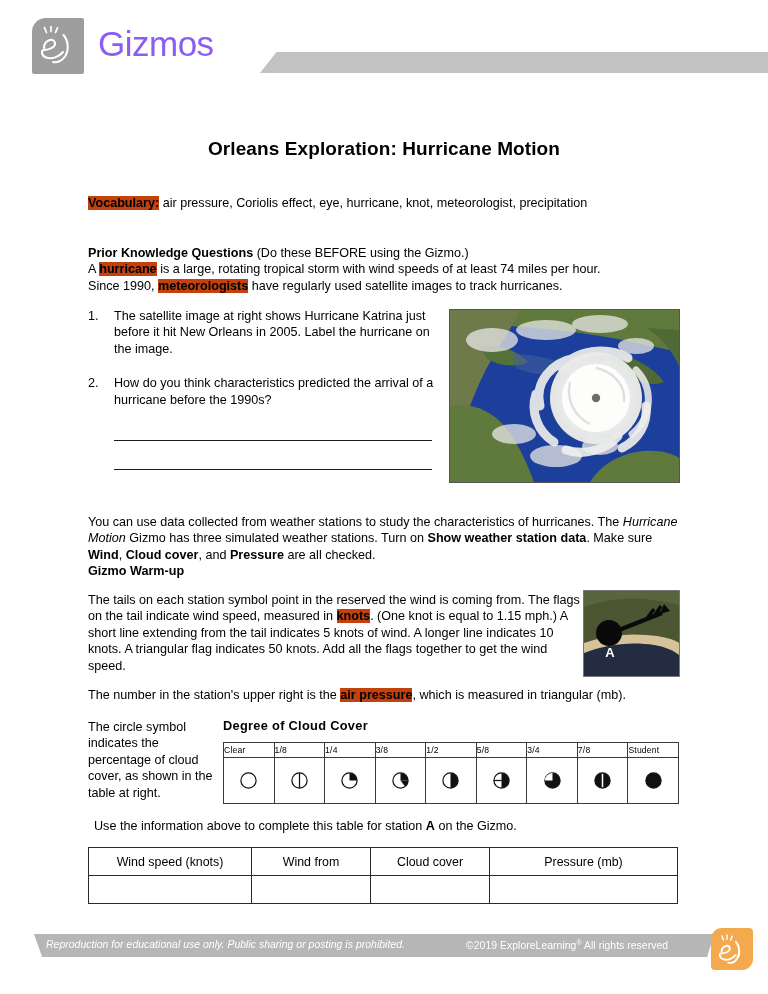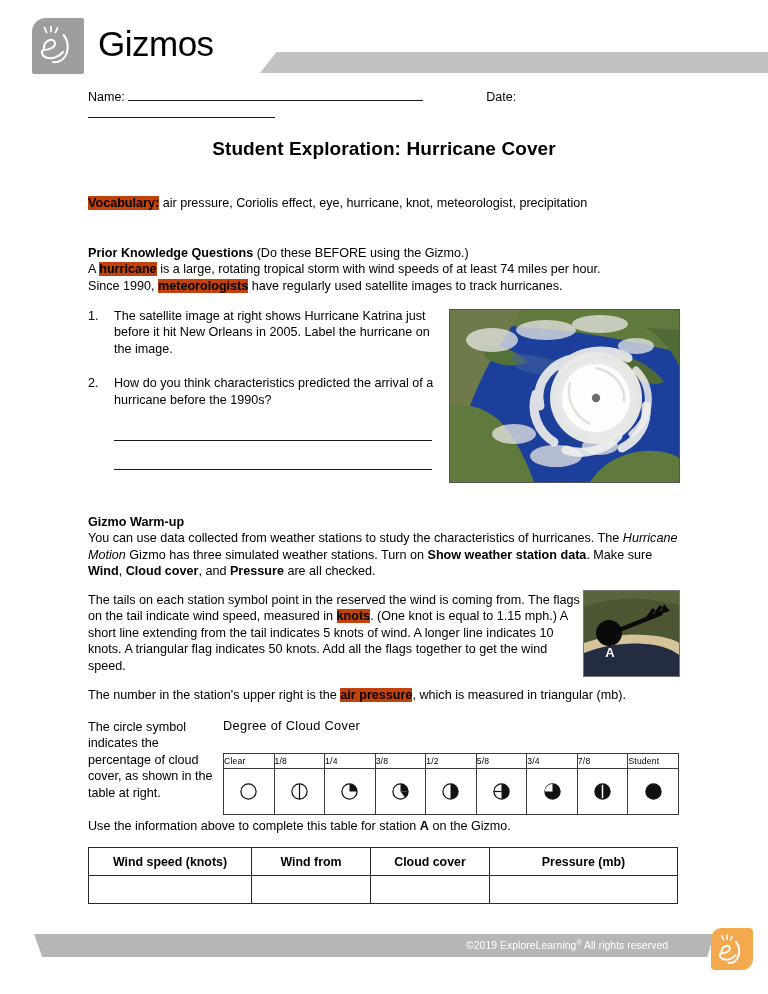--- a/index.html
+++ b/index.html
@@ -42,21 +42,21 @@
     border-radius: 14px 2px 2px 2px;
     overflow: hidden;
   }
   .logo-badge svg { display:block; }
   .brand-word {
     position: absolute;
     left: 66px;
     top: 2px;
     font-size: 35px;
     letter-spacing: -0.5px;
-    color: #000000;
+    color: #8b5cf6;
     font-weight: 400;
     line-height: 48px;
     font-family: "Liberation Sans", sans-serif;
   }
   .header-bar {
     position: absolute;
     left: 228px;
     top: 34px;
     width: 516px;
     height: 21px;
@@ -174,23 +174,23 @@
     line-height: 16.4px;
   }
   .cloud-block {
     position: absolute;
     left: 223px;
     top: 718px;
     width: 456px;
   }
   .cloud-title {
     font-size: 12.8px;
-    font-weight: normal;
+    font-weight: bold;
     letter-spacing: 0.3px;
-    margin-bottom: 20px;
+    margin-bottom: 9px;
   }
   table.cloudtable {
     border-collapse: collapse;
     width: 456px;
     table-layout: fixed;
     border: 1.6px solid #808080;
   }
   table.cloudtable td {
     border: 1px solid #3a3a3a;
     text-align: left;
@@ -204,42 +204,42 @@
   }
   table.cloudtable tr.sym td {
     height: 45px;
     padding: 0;
   }
   .sym-cell svg { display: block; margin: 0 auto; }
 
   
   .use-info {
     position: absolute;
-    left: 88px;
+    left: 94px;
     top: 818px;
     width: 600px;
     font-size: 12.6px;
     line-height: 16.4px;
   }
   table.datatable {
     position: absolute;
     left: 88px;
     top: 847px;
     width: 590px;
     border-collapse: collapse;
     table-layout: fixed;
     border: 1.8px solid #9a9a9a;
   }
   table.datatable td {
     border: 1px solid #2a2a2a;
     font-size: 12.4px;
     text-align: center;
   }
   table.datatable tr.head td {
-    font-weight: bold;
+    font-weight: normal;
     height: 25px;
     text-align: center;
   }
   table.datatable tr.blank td {
     height: 25px;
   }
 
   
   .footer-bar {
     position: absolute;
@@ -294,29 +294,22 @@
           <path d="M23.5 14.5 L25.5 9.8"></path>
         </g>
         <path d="M12 30 C12 22, 22 19, 23 25 C23.8 30, 15 32, 11.5 32 C9 32, 9.5 38, 14 39.5 C20 41.5, 27 39, 31 34" fill="none" stroke="#ffffff" stroke-width="2.1" stroke-linecap="round"></path>
         <path d="M31.5 17 C36 22, 37.5 32, 33 38.5 C30 43, 25 45, 21 44" fill="none" stroke="#ffffff" stroke-width="2.1" stroke-linecap="round"></path>
       </svg>
     </div>
     <div class="brand-word">Gizmos</div>
     <div class="header-bar"></div>
   </div>
 
-  <div class="namedate">
-    <span class="fld">Name:</span>
-    <span class="rule rule-name"></span>
-    <span class="gap-date"></span>
-    <span class="fld">Date:</span>
-    <span class="rule rule-date"></span>
-  </div>
-
-  <div class="doc-title">Student Exploration: Hurricane Cover</div>
+
+  <div class="doc-title">Orleans Exploration: Hurricane Motion</div>
 
   <div class="body-col vocab">
     <span class="hl">Vocabulary:</span>
     <span>air pressure, Coriolis effect, eye, hurricane, knot, meteorologist, precipitation</span>
   </div>
 
   <div class="body-col prior">
     <div>
       <b class="nohl">Prior Knowledge Questions</b>
       <span>(Do these BEFORE using the Gizmo.)</span>
@@ -390,31 +383,31 @@
         <path d="M146,58 C164,62 176,76 174,92"></path>
         <path d="M120,72 C116,90 124,106 140,114"></path>
       </g>
       <circle cx="146" cy="88" r="4.2" fill="#6d6d66"></circle>
 
       <path d="M186,60 C204,78 202,108 182,124" fill="none" stroke="#eeeeec" stroke-width="7" stroke-linecap="round" opacity="0.85"></path>
     </svg>
   </div>
 
   <div class="body-col warmup">
-    <div><b class="nohl">Gizmo Warm-up</b></div>
     <div>
       <span>You can use data collected from weather stations to study the characteristics of hurricanes. The</span>
       <i>Hurricane Motion</i>
       <span>Gizmo has three simulated weather stations. Turn on</span>
       <b class="nohl">Show weather station data</b><span>. Make sure</span>
       <b class="nohl">Wind</b><span>,</span>
       <b class="nohl">Cloud cover</b><span>, and</span>
       <b class="nohl">Pressure</b>
       <span>are all checked.</span>
     </div>
+    <div><b class="nohl">Gizmo Warm-up</b></div>
   </div>
 
   <div class="body-col para-tails">
     <span>The tails on each station symbol point in the reserved the wind is coming from. The flags on the tail indicate wind speed, measured in</span>
     <span class="hl">knots</span><span>. (One knot is equal to 1.15 mph.) A short line extending from the tail indicates 5 knots of wind. A longer line indicates 10 knots. A triangular flag indicates 50 knots. Add all the flags together to get the wind speed.</span>
   </div>
 
   <div class="station-wrap">
     <svg width="95" height="85" viewBox="0 0 95 85" aria-hidden="true">
       <rect x="0" y="0" width="95" height="85" fill="#4c5633"></rect>
@@ -533,20 +526,21 @@
     <tr class="blank">
       <td></td>
       <td></td>
       <td></td>
       <td></td>
     </tr>
   </tbody>
     </table>
 
   <div class="footer-bar"></div>
+  <div class="footer-text-left">Reproduction for educational use only. Public sharing or posting is prohibited.</div>
   <div class="footer-text-right">
     <span>©</span><span>2019 ExploreLearning</span><sup>®</sup>
     <span>All rights reserved</span>
   </div>
   <div class="footer-logo">
     <svg width="42" height="42" viewBox="0 0 42 42" aria-hidden="true">
       <g fill="none" stroke="#ffffff" stroke-width="1.5" stroke-linecap="round">
         <path d="M12.5 12 L11 8"></path>
         <path d="M16 11.2 L16 7.3"></path>
         <path d="M19.6 12 L21.2 8.2"></path>

